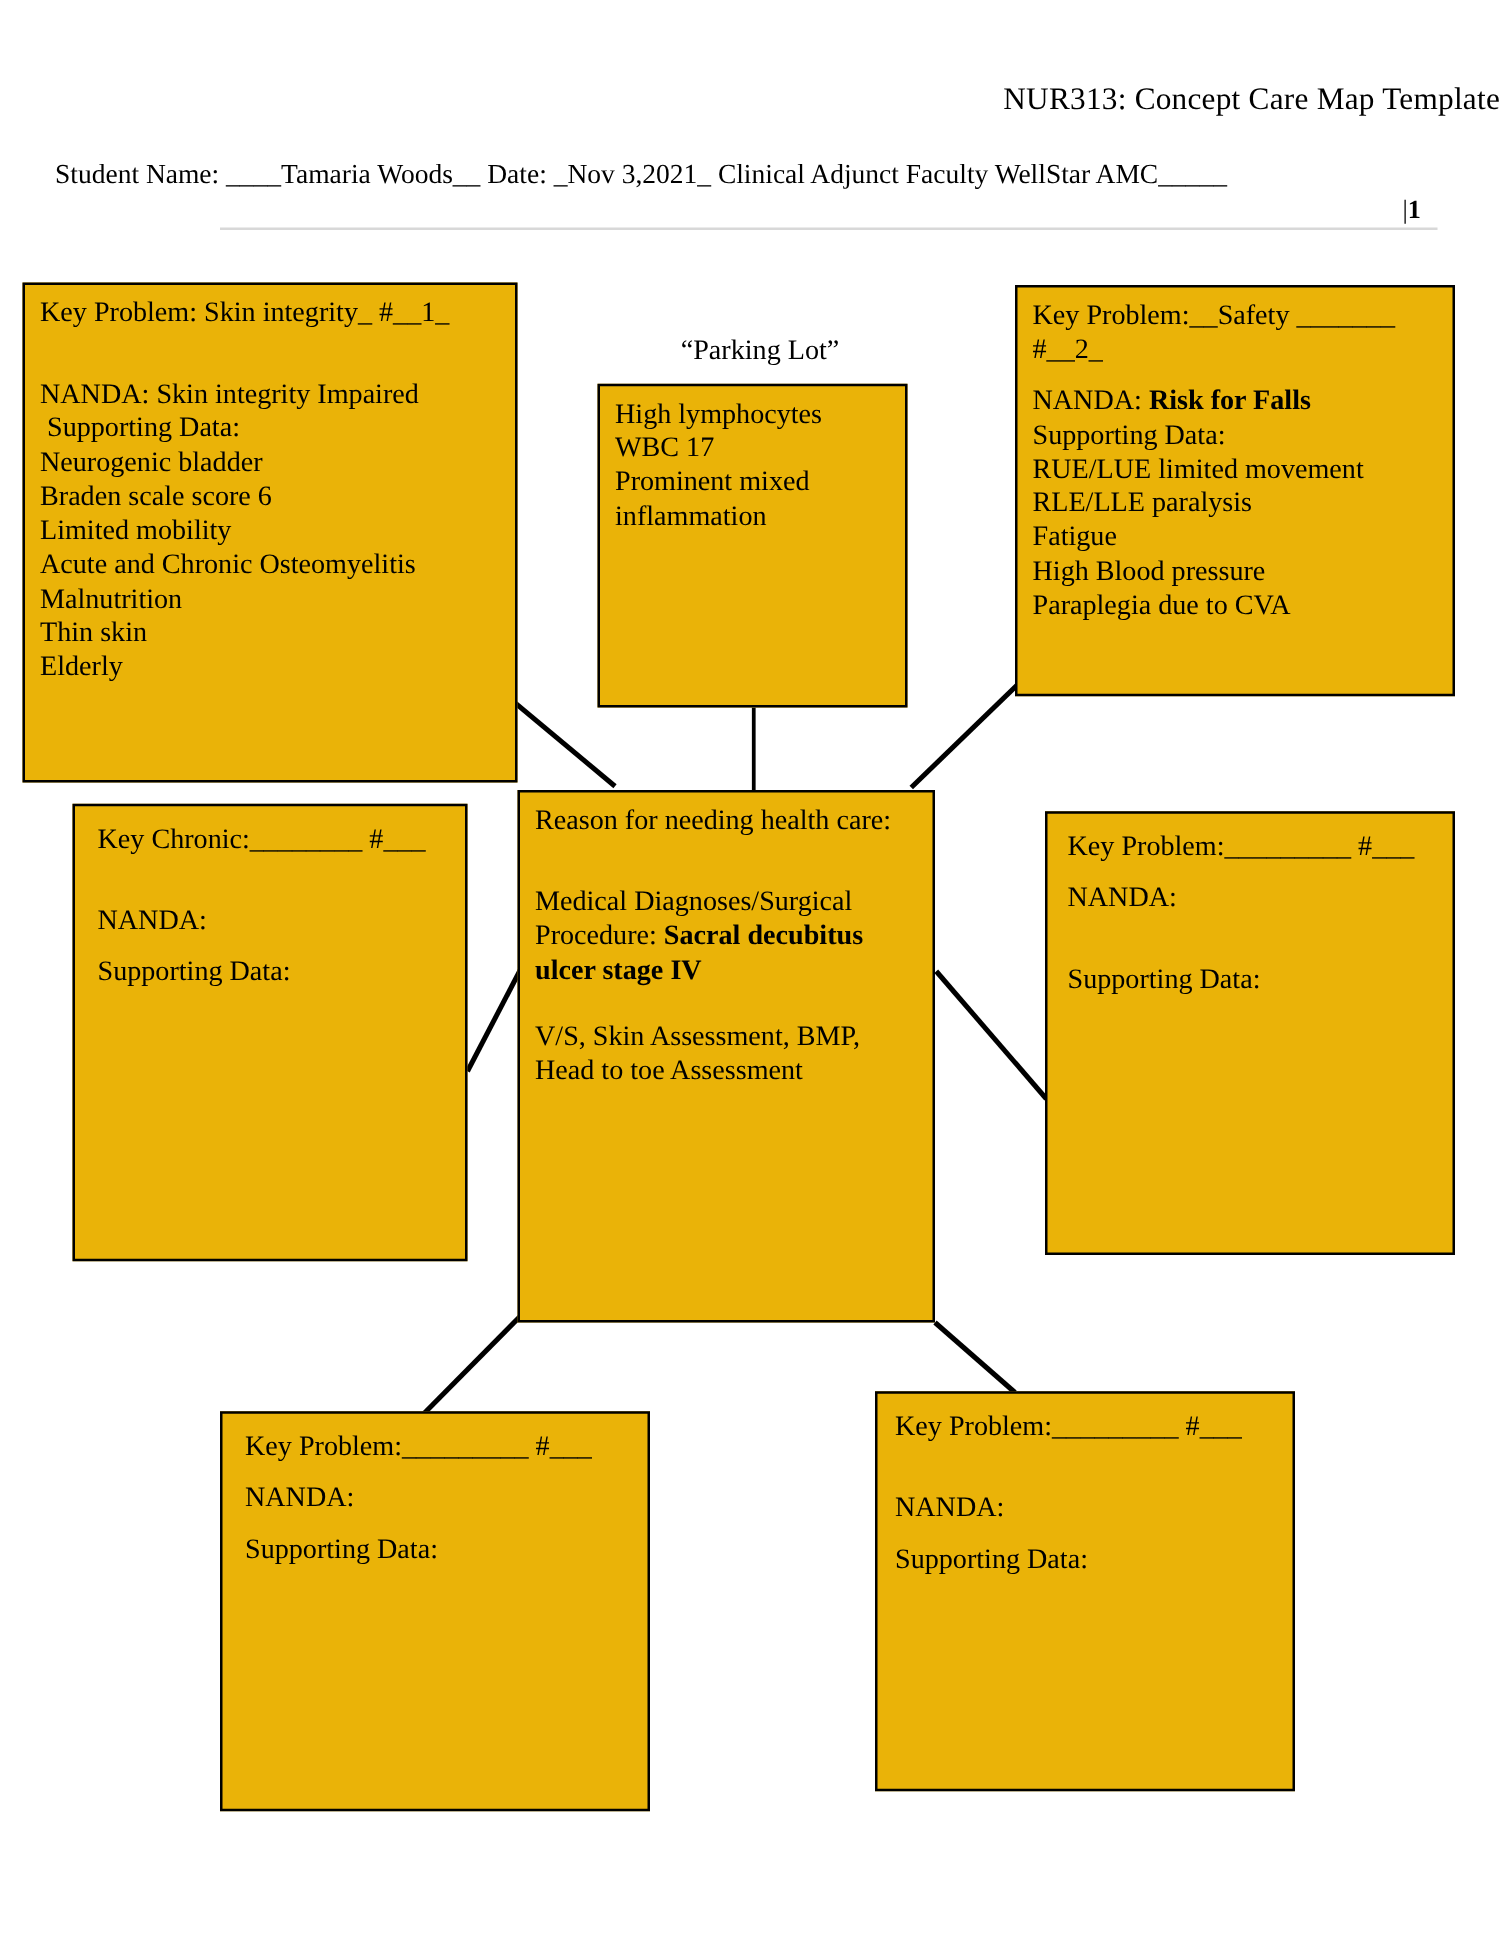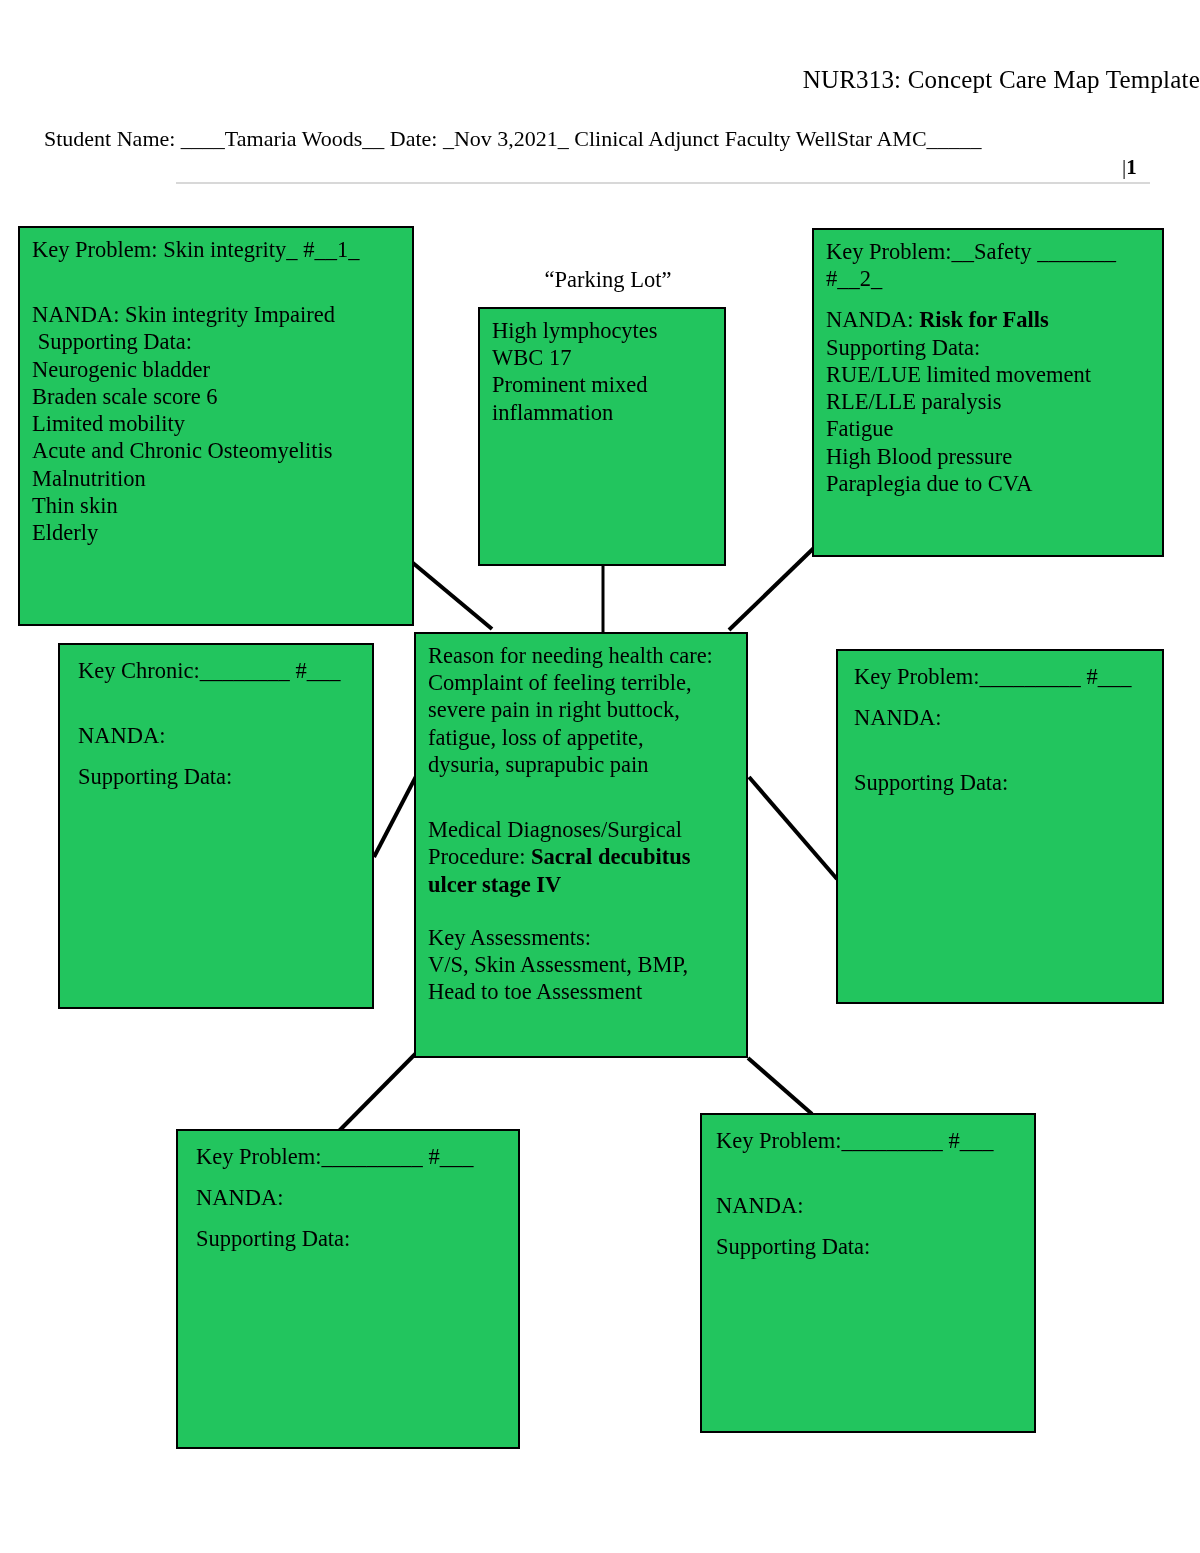--- a/index.html
+++ b/index.html
@@ -54,21 +54,21 @@
     width: 974px;
     height: 2px;
     background: #d8d8d8;
   }
 
   
   .box {
     position: absolute;
     box-sizing: border-box;
     border: 2.5px solid #000;
-    background: #22c55e;
+    background: #eab308;
     font-size: 22.5px;
     line-height: 1.21;
   }
   .box .inner {
     padding: 8px 10px 0 12px;
   }
   .box p {
     margin: 0;
     white-space: pre-wrap;
   }
@@ -167,30 +167,25 @@
 RLE/LLE paralysis
 Fatigue
 High Blood pressure
 Paraplegia due to CVA</p>
     </div>
   </div>
 
   <div class="box" style="left:414px; top:632px; width:334px; height:426px;">
     <div class="inner">
       <p>Reason for needing health care:</p>
-      <p>Complaint of feeling terrible,
-severe pain in right buttock,
-fatigue, loss of appetite,
-dysuria, suprapubic pain</p>
       <div class="gap-lg"></div>
       <p><span>Medical Diagnoses/Surgical
 Procedure: </span><b>Sacral decubitus
 ulcer stage IV</b></p>
       <div class="gap-md"></div>
-      <p>Key Assessments:</p>
       <p>V/S, Skin Assessment, BMP,
 Head to toe Assessment</p>
     </div>
   </div>
 
   <div class="box" style="left:58px; top:643px; width:316px; height:366px;">
     <div class="inner" style="padding-left:18px; padding-top:12px;">
       <p>Key Chronic:________ #___</p>
       <div class="gap-lg"></div>
       <p>NANDA:</p>

